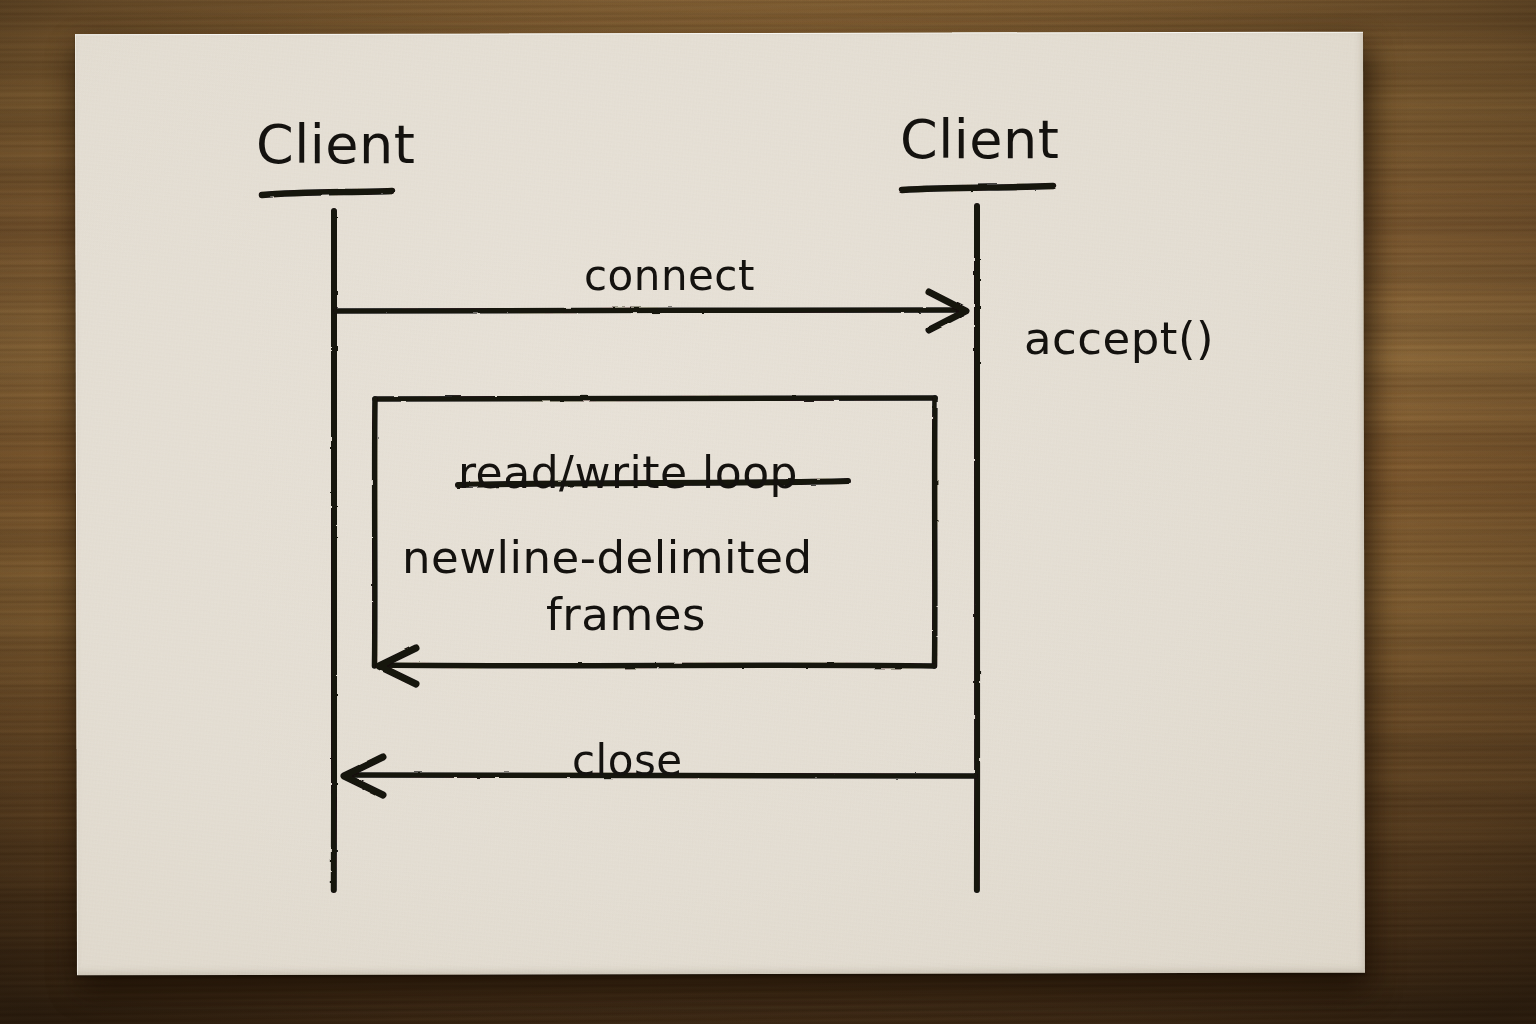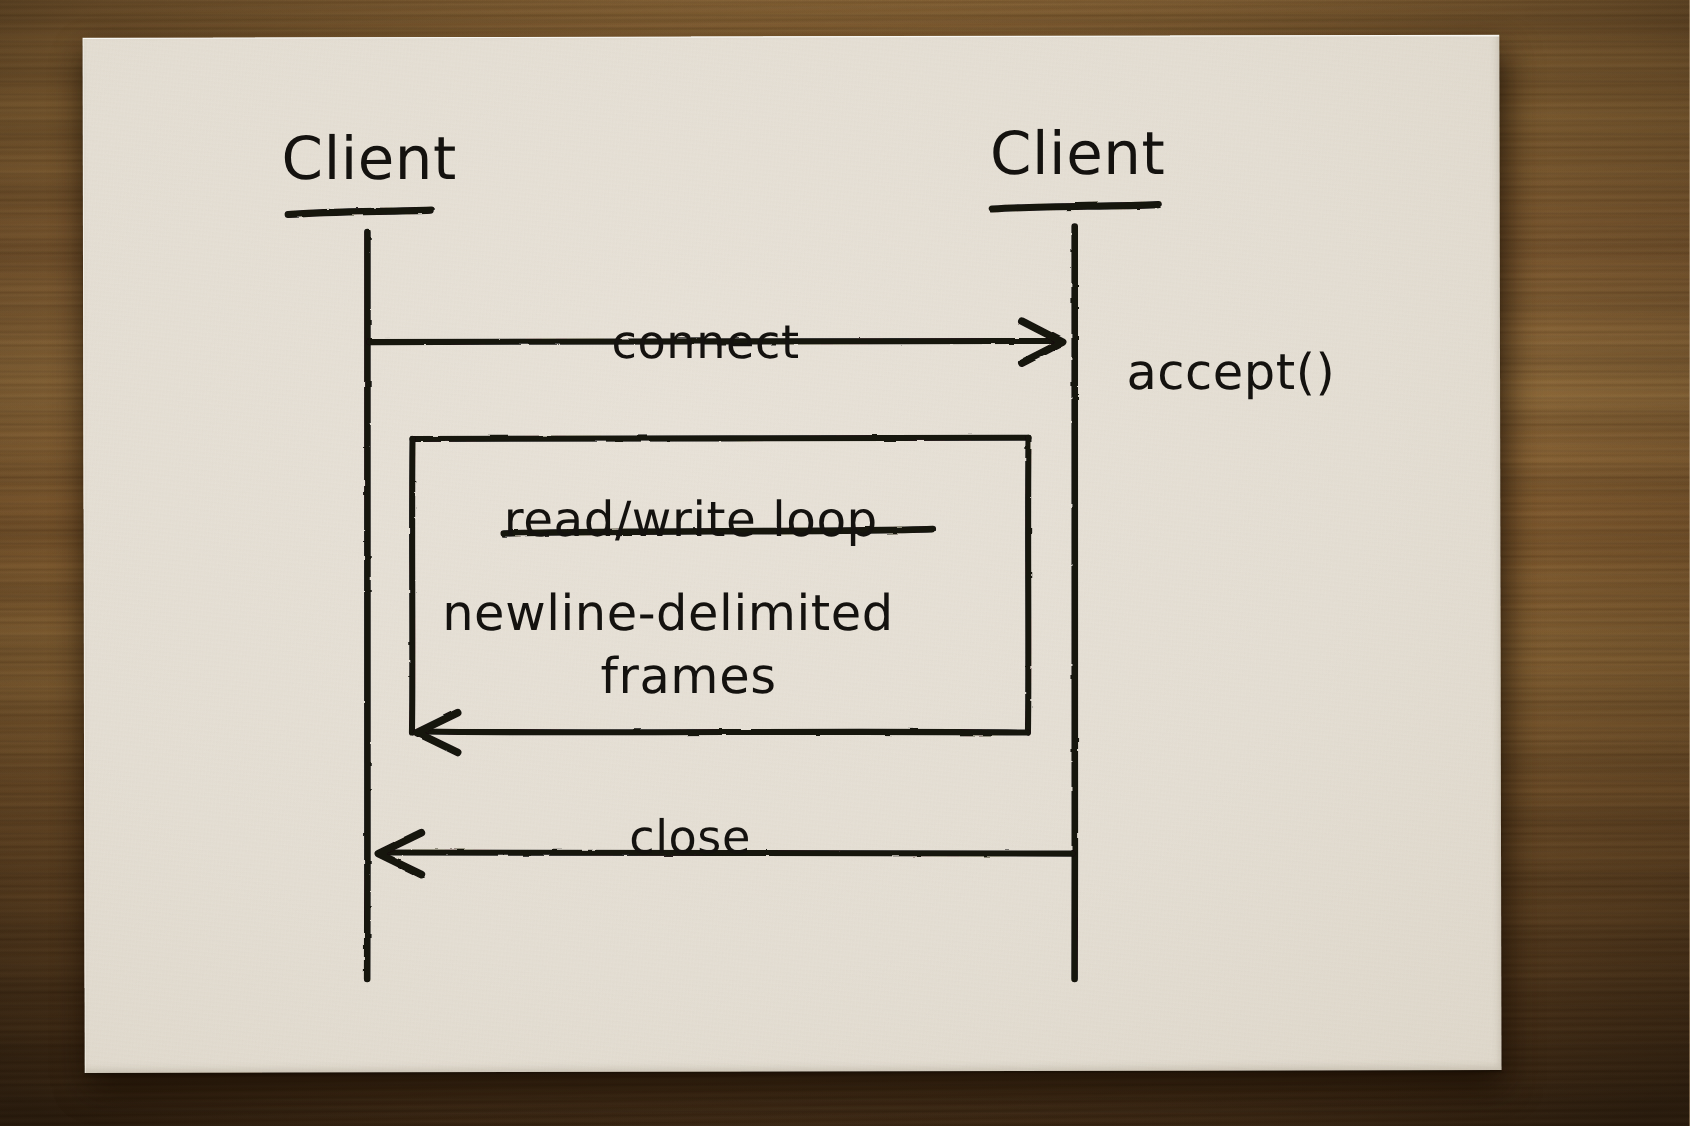--- a/index.html
+++ b/index.html
@@ -230,21 +230,21 @@
 
       <path d="M975,776 C800,774 520,777 350,775" stroke-width="5.5"></path>
       <path d="M383,757 L344,776 L383,795" stroke-width="7"></path>
     </g>
   </svg>
 
   <div class="hand-text lbl-actor" style="left:256px; top:113px;">Client</div>
 
   <div class="hand-text lbl-actor" style="left:900px; top:108px;">Client</div>
 
-  <div class="hand-text lbl-msg" style="left:556px; top:251px;margin-top:35px;">connect</div>
+  <div class="hand-text lbl-msg" style="left:584px; top:251px;">connect</div>
 
   <div class="hand-text lbl-note" style="left:1024px; top:312px;">accept()</div>
 
   <div class="hand-text lbl-loop" style="left:458px; top:425px;margin-top:22px;">read/write loop</div>
 
   <div class="hand-text lbl-note" style="left:402px; top:531px;">newline-delimited</div>
 
   <div class="hand-text lbl-note" style="left:546px; top:588px;">frames</div>
 
   <div class="hand-text lbl-msg" style="left:572px; top:736px;">close</div>

